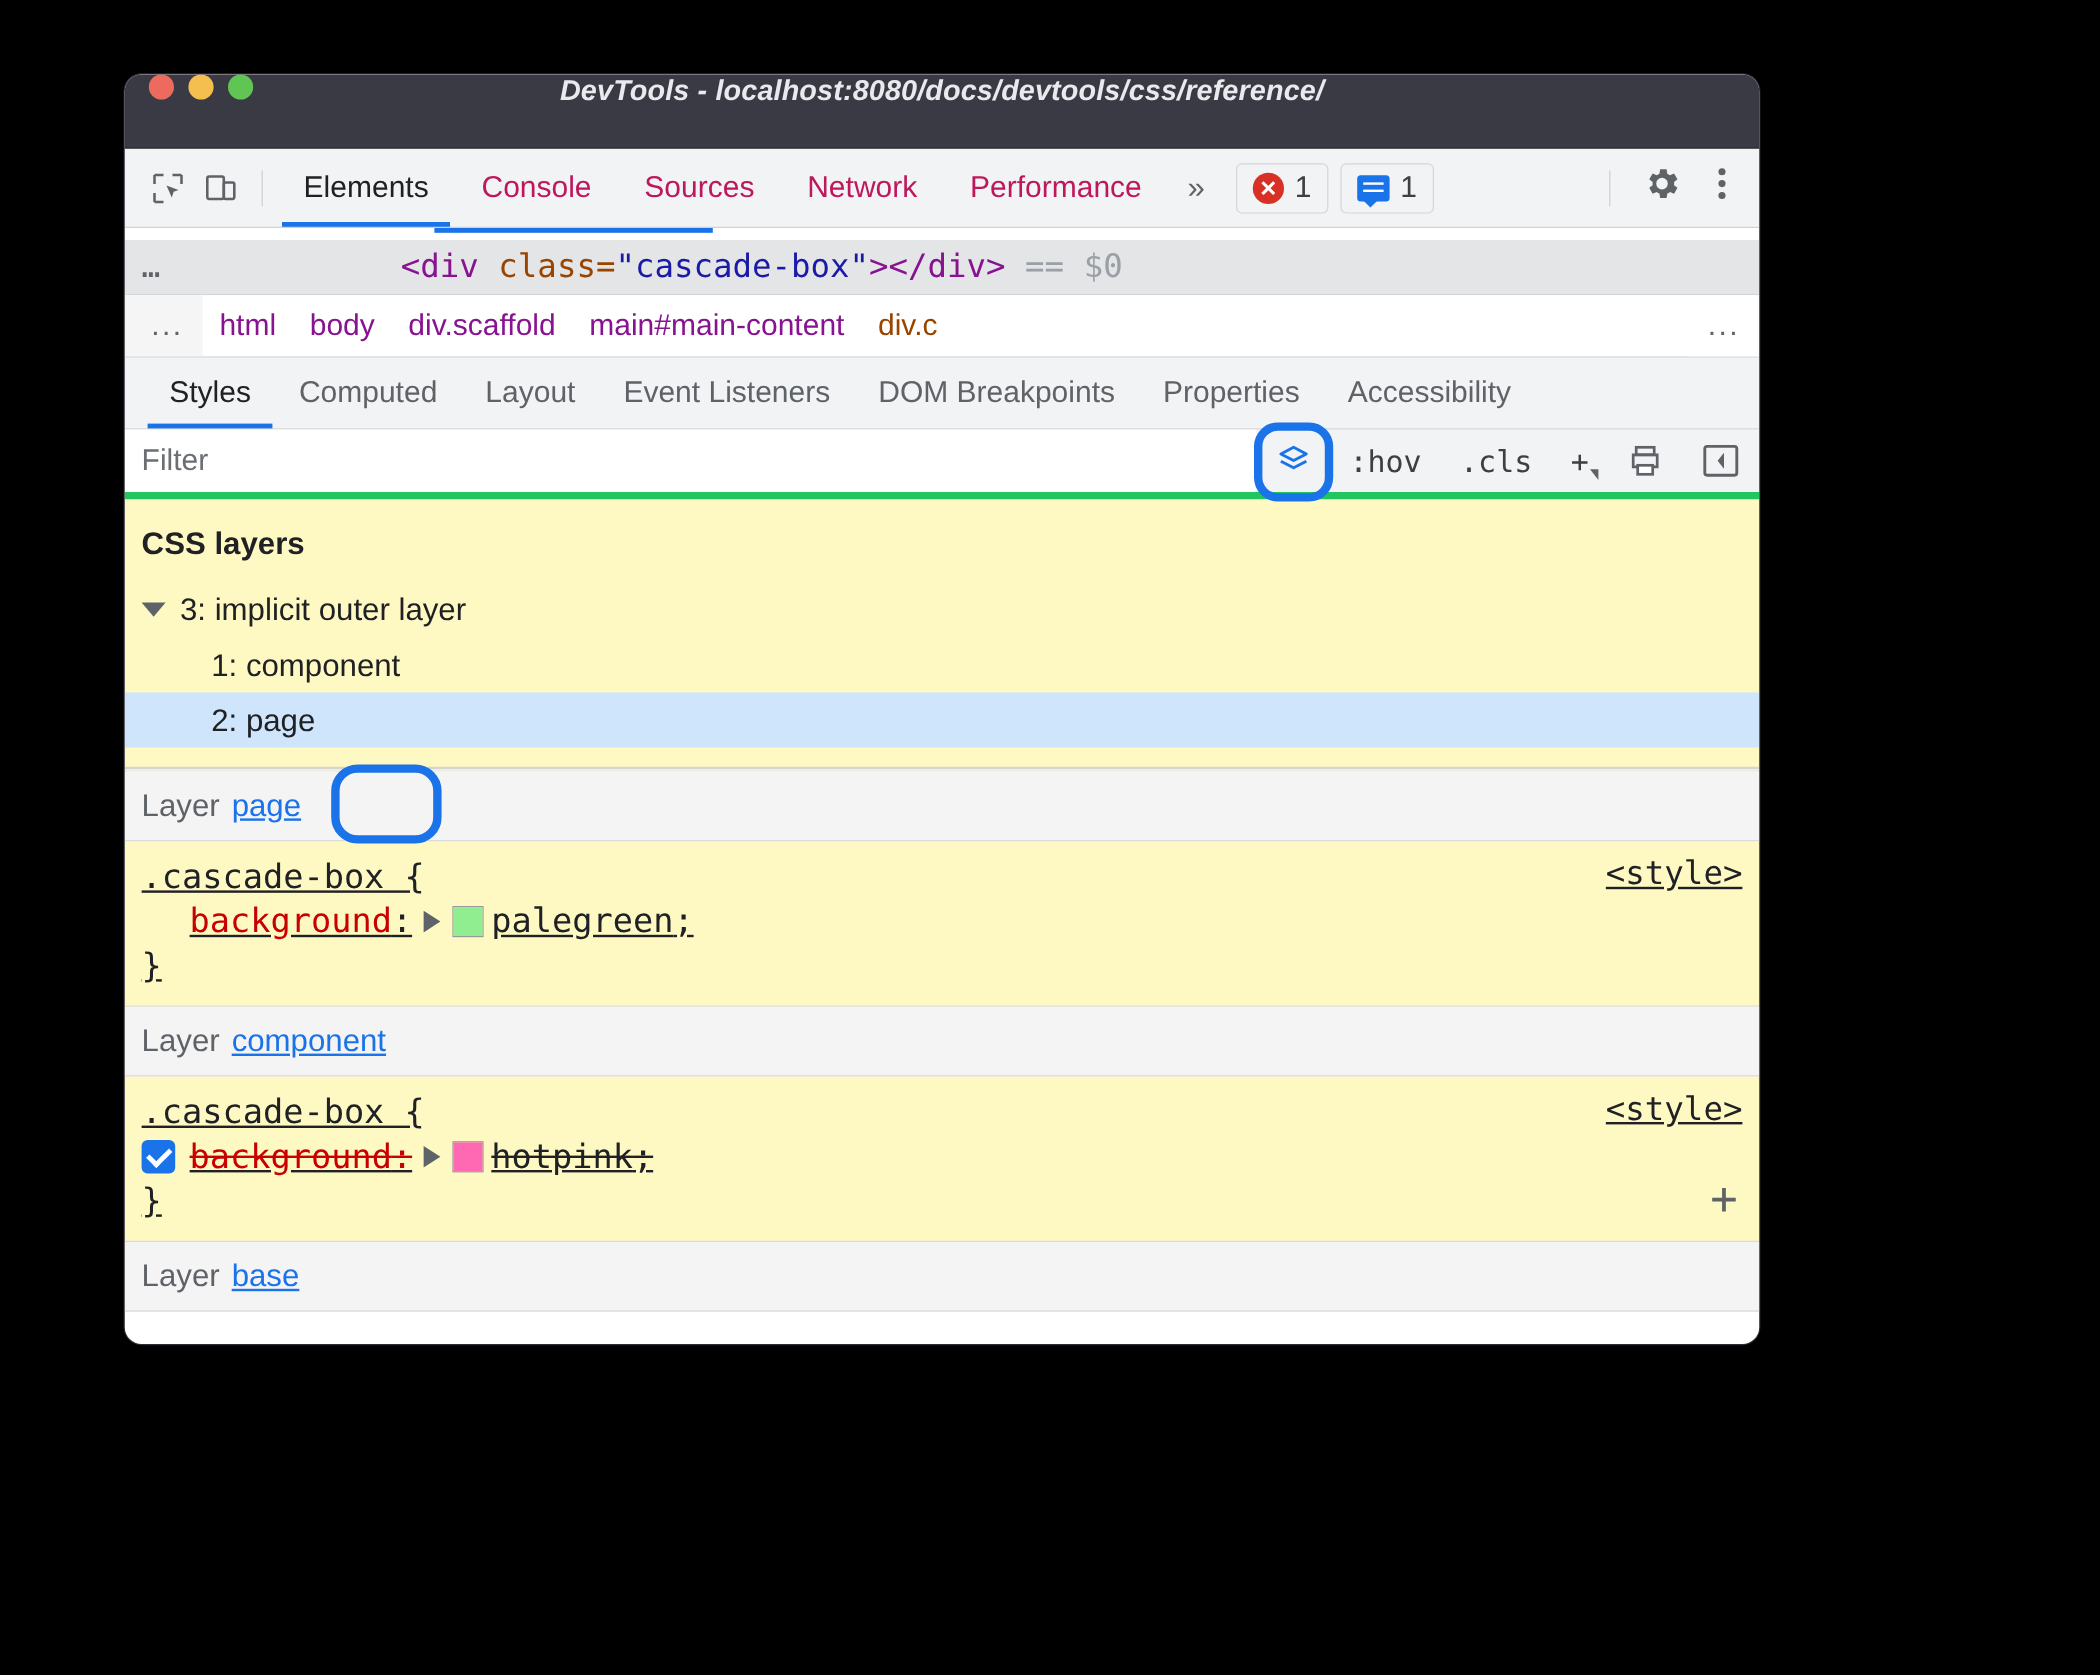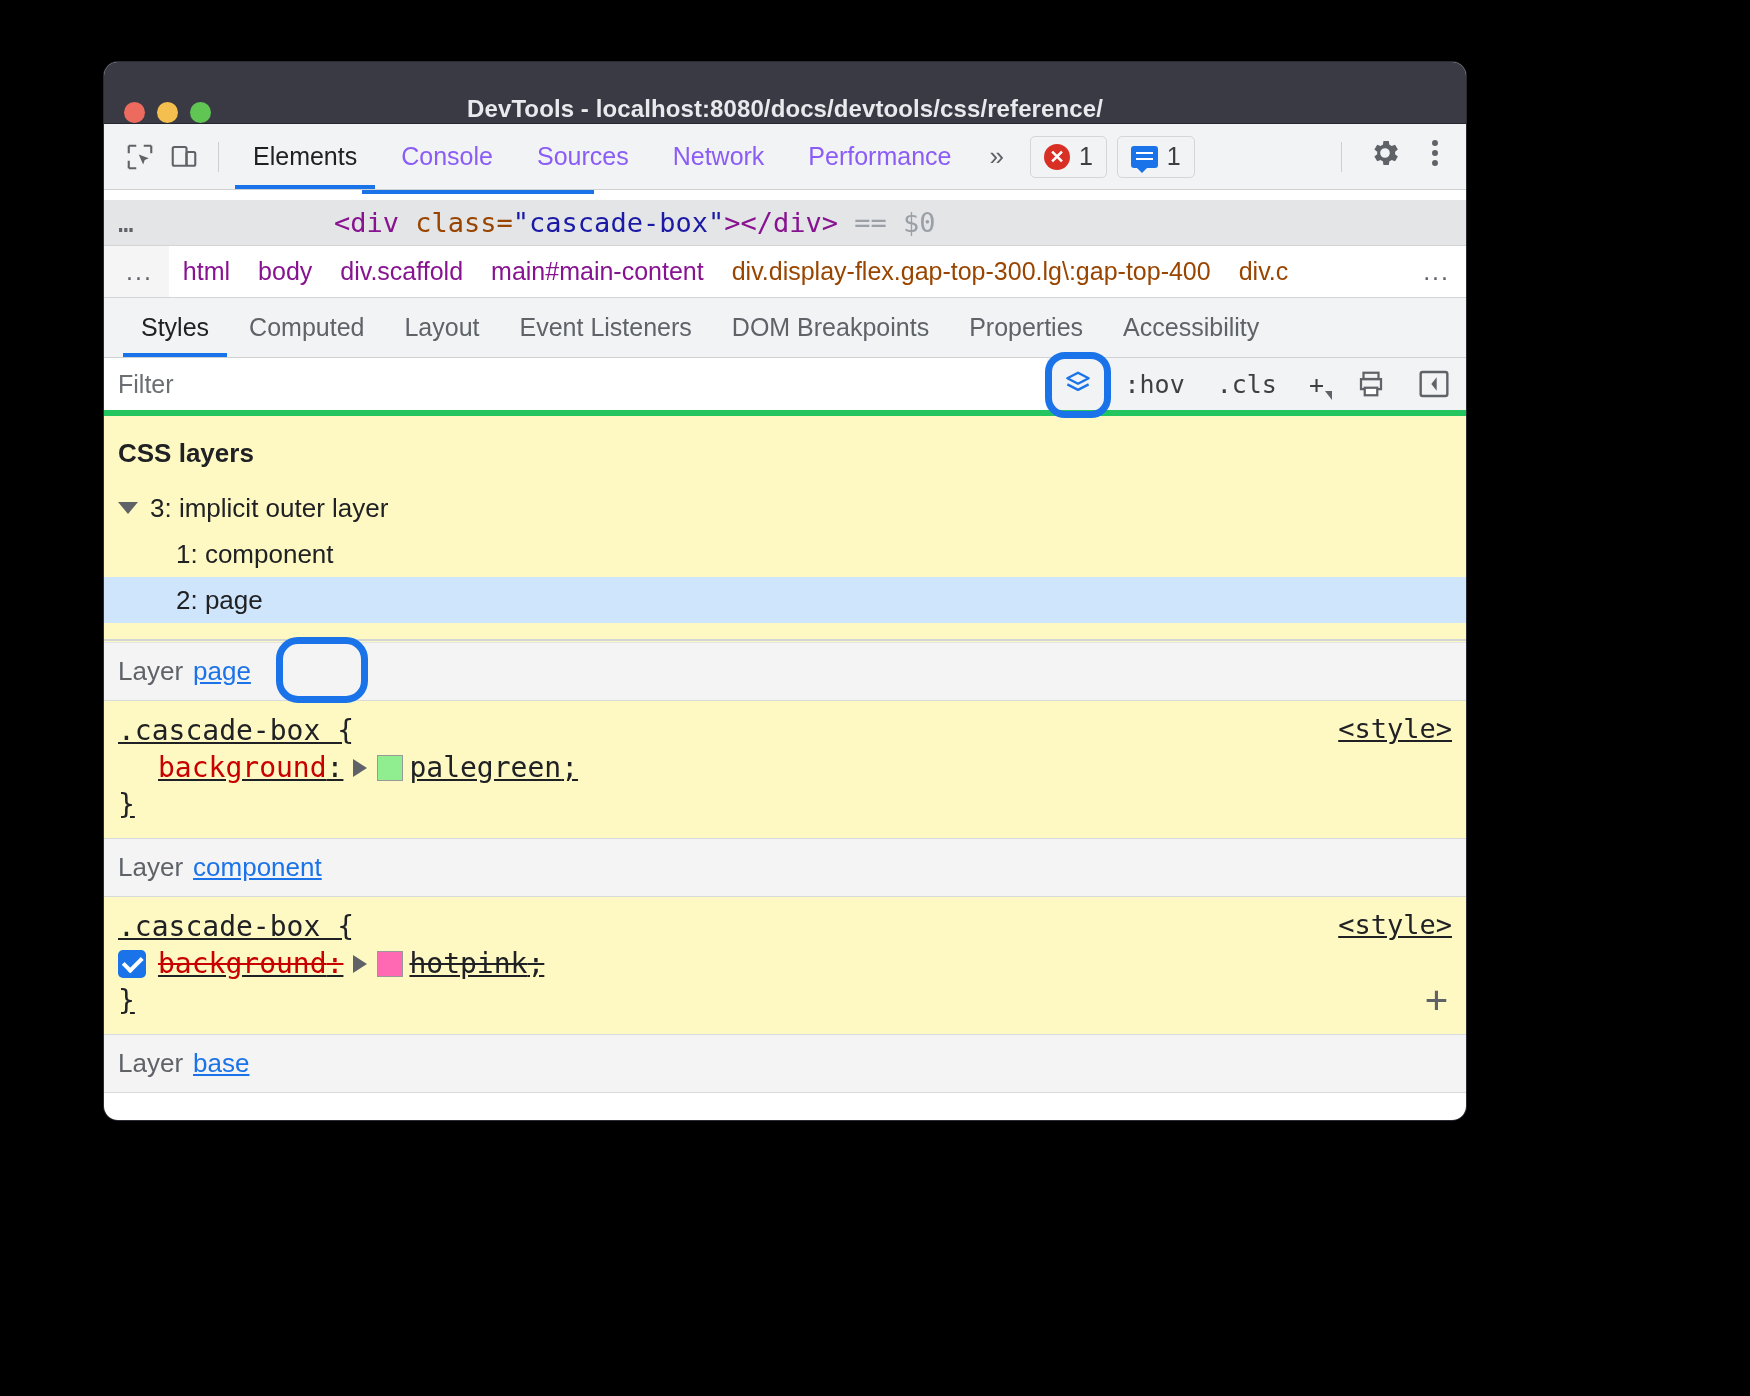--- a/index.html
+++ b/index.html
@@ -17,23 +17,24 @@
     left: 104px; top: 62px;
     width: 1362px; height: 1058px;
     border-radius: 14px;
     overflow: hidden;
     background: #fff;
     box-shadow: 0 0 0 1px #2b2b33;
   }
   .titlebar {
     height: 62px;
     background: #3a3a44;
-    display: flex; align-items: flex-end;
+    display: flex; align-items: flex-start;
     position: relative;
     border-bottom: 1px solid #26262e;
+    font-style: italic;
   }
   .lights { display:flex; gap:12px; margin-left: 20px; }
   .light { width: 21px; height: 21px; border-radius: 50%; }
   .light.red { background:#ed6a5f; }
   .light.yellow { background:#f5bf4f; }
   .light.green { background:#61c554; }
   .win-title {
     position:absolute; left:0; right:0; text-align:center;
     color:#e9e9ee; font-size:24px; font-weight:bold;
     letter-spacing:0.1px;
@@ -52,21 +53,21 @@
   .tool-icon {
     width:44px; height:44px;
     display:flex; align-items:center; justify-content:center;
     color:#5f6368;
   }
   .tb-sep { width:1px; height:30px; background:#cdcfd1; margin:0 12px; }
   .tabs { display:flex; align-items:stretch; height:100%; }
   .tab {
     display:flex; align-items:center;
     padding: 0 22px;
-    font-size:25px; color:#8b5cf6;
+    font-size:25px; color:#be185d;
     position:relative;
   }
   .tab.active { color:#202124; }
   .tab.active::after {
     content:""; position:absolute; left:4px; right:4px; bottom:0;
     height:4px; background:#1a73e8;
   }
   .chev { font-size:26px; color:#5f6368; padding:0 16px; }
   .badge {
     display:flex; align-items:center; gap:9px;
@@ -365,21 +366,20 @@
       <span class="dots">…</span>
       <span class="code"><span class="p">&lt;</span><span class="p">div </span><span class="attr">class=</span><span class="val">"cascade-box"</span><span class="p">&gt;</span><span class="p">&lt;/div&gt;</span>&nbsp;<span class="dollar">==</span>&nbsp;<span class="dollar">$0</span></span>
     </div>
 
     <div class="crumbs">
       <span class="crumb-ell-l">...</span>
       <span class="crumb purple">html</span>
       <span class="crumb purple">body</span>
       <span class="crumb purple">div.scaffold</span>
       <span class="crumb purple">main#main-content</span>
-      <span class="crumb orange">div.display-flex.gap-top-300.lg\:gap-top-400</span>
       <span class="crumb orange">div.c</span>
       <span class="crumb-ell-r">...</span>
     </div>
 
     <div class="panel-tabs">
       <div class="ptab active">
           <span>Styles</span>
         </div>
       <div class="ptab">
           <span>Computed</span>

